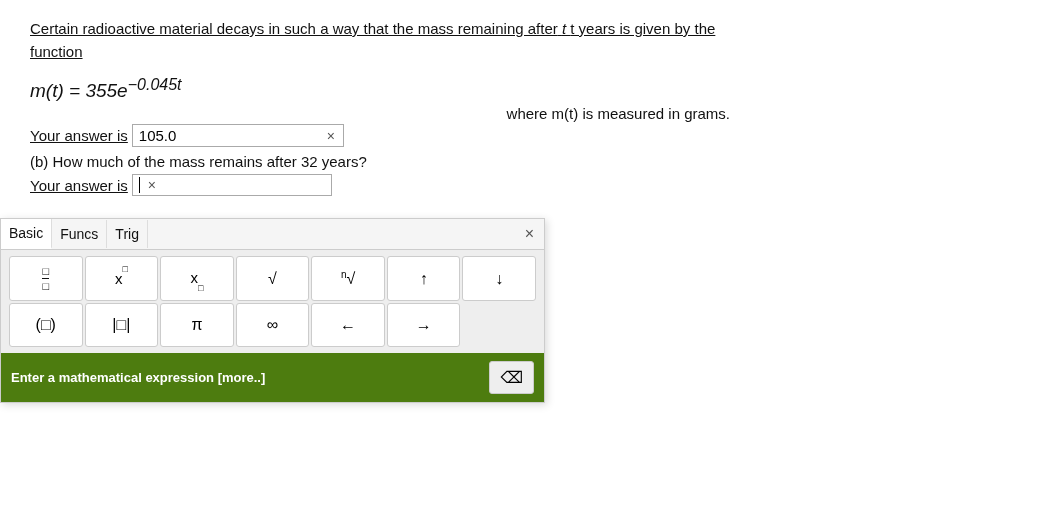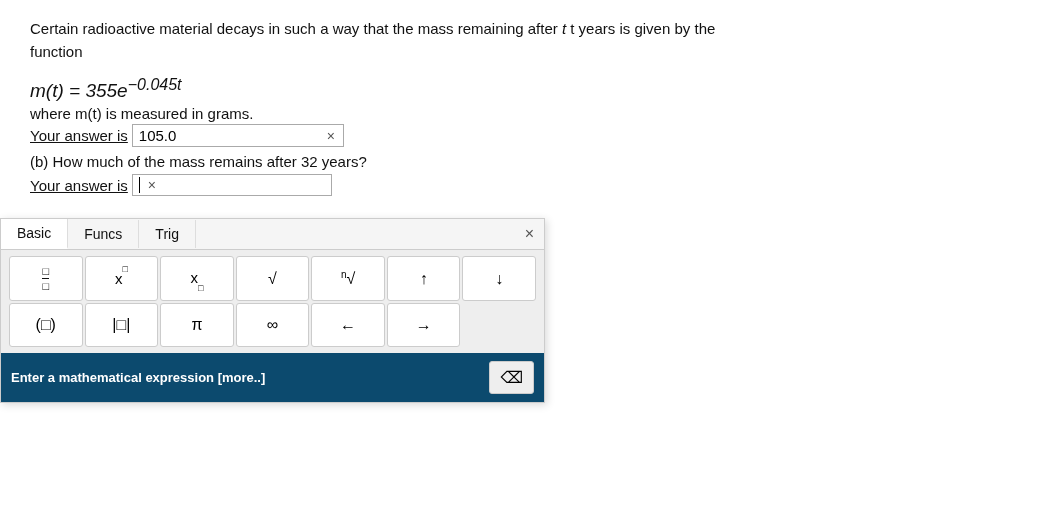--- a/index.html
+++ b/index.html
@@ -15,25 +15,27 @@
     }
 
     .main-content {
       padding: 18px 30px 10px 30px;
       max-width: 760px;
     }
 
     .problem-text {
       line-height: 1.5;
       margin-bottom: 13px;
+      text-decoration: underline;
     }
 
     .sub-text {
       font-size: 15px;
       margin-bottom: 2px;
+      text-align: right;
     }
 
     .question-line {
       font-size: 15px;
       margin: 6px 0 4px 0;
     }
 
     .answer-row {
       display: flex;
       align-items: center;
@@ -87,21 +89,21 @@
     }
 
     .keyboard-tabs {
       display: flex;
       border-bottom: 1px solid #ccc;
       background: #f5f5f5;
       align-items: center;
     }
 
     .keyboard-tab {
-      padding: 6px 16px;
+      padding: 6px 8px;
       cursor: pointer;
       font-size: 14px;
       font-weight: 500;
       border-right: 1px solid #ddd;
     }
 
     .keyboard-tab.active {
       background: #fff;
       border-bottom: 2px solid #fff;
     }
@@ -142,21 +144,21 @@
       font-size: 10px;
     }
 
     .kb-btn sub {
       font-size: 10px;
     }
 
     .keyboard-footer {
       display: flex;
       align-items: center;
-      background: #0c4a6e;
+      background: #4d7c0f;
       padding: 8px 10px;
     }
 
     .keyboard-footer-text {
       color: #fff;
       font-size: 13px;
       font-weight: bold;
     }
 
     .backspace-btn {

